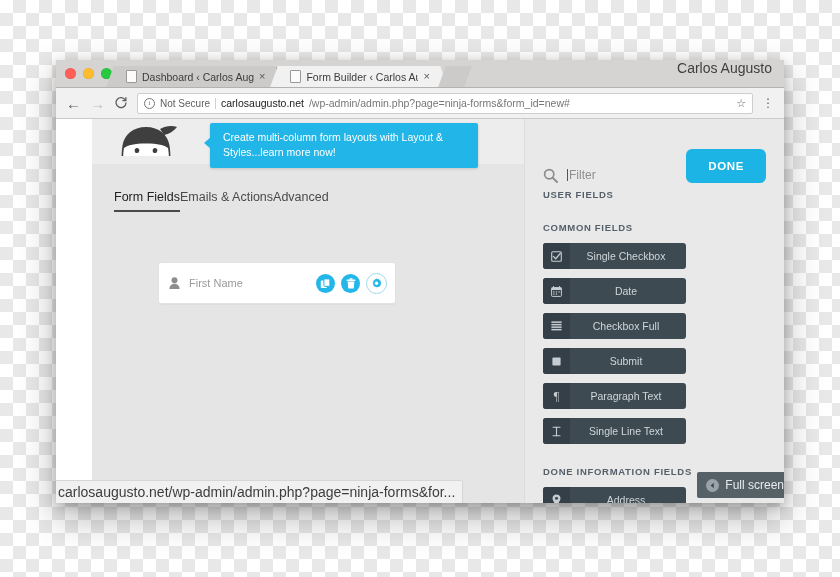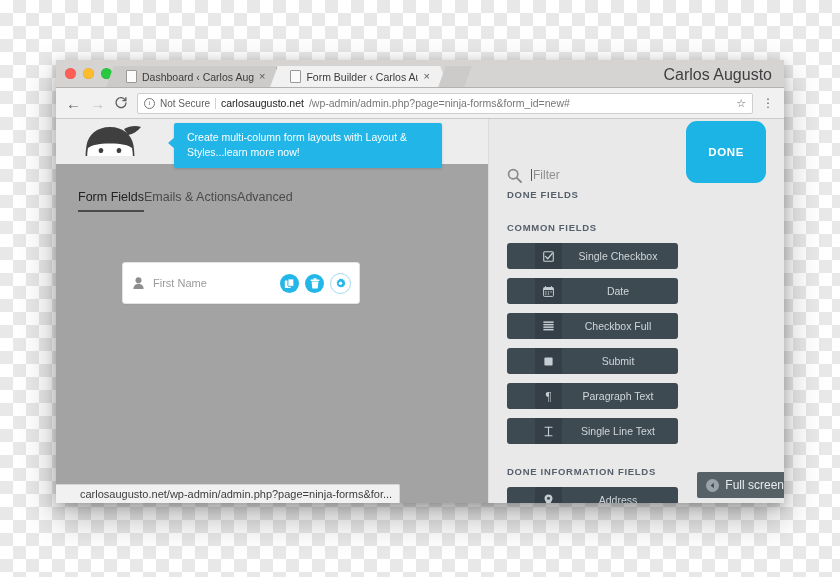--- a/index.html
+++ b/index.html
@@ -60,21 +60,21 @@
     position:relative;z-index:2;
     width:9px;height:11px;background:#fbfbfb;border:1px solid #9b9898;
     border-radius:1px;flex:none;
   }
   .tab-close{position:relative;z-index:2;font-size:11px;color:#5a5a5a;line-height:1;flex:none;}
   .newtab{
     margin-left:4px;margin-top:6px;width:26px;height:21px;background:#cdcaca;
     transform:skewX(-20deg);
   }
   .username{
-    position:absolute;right:12px;top:6px;font-size:16px;color:#3f3f3f;
+    position:absolute;right:12px;top:0;font-size:14px;color:#3f3f3f;
   }
 
   
   .omnibar{
     height:30px;background:#f2f1f1;border-bottom:1px solid #ccc9c9;
     display:flex;align-items:center;padding:0 10px;gap:9px;
   }
   .navbtn{font-size:15px;color:#5c5c5c;line-height:1;user-select:none;}
   .navbtn.dim{color:#bdbdbd;}
   .urlbox{
@@ -88,21 +88,21 @@
   }
   .ns-text{color:#606060;font-size:10px;}
   .ns-div{width:1px;height:11px;background:#d2cfcf;}
   .url-host{color:#202020;}
   .url-path{color:#767676;}
   .star{margin-left:auto;color:#6f6f6f;font-size:11px;}
   .kebab{color:#5c5c5c;font-size:12px;letter-spacing:0;line-height:8px;}
 
   
   .page{position:relative;height:385px;background:#fff;display:flex;}
-  .leftpane{width:432px;position:relative;background:#a3a3a3;}
+  .leftpane{width:432px;position:relative;background:#e5e5e5;margin-left:36px;}
   .logobar{height:45px;background:#ededed;position:relative;overflow:visible;}
   .ninja{position:absolute;left:16px;top:4px;width:76px;height:58px;}
   .tabrow{
     display:flex;padding:26px 0 0 22px;
   }
   .ftab{font-size:12.5px;color:#4a4a4a;padding-bottom:6px;}
   .ftab.active{color:#222;border-bottom:2px solid #4a4a4a;}
   .fieldwrap{padding:50px 0 0 66px;}
   .fieldrow{
     width:218px;height:40px;background:#fff;border:1px solid #e2e2e2;border-radius:3px;
@@ -119,30 +119,30 @@
   .rightpane{
     flex:1;background:#e9e9e9;border-left:1px solid #dcdcdc;position:relative;
     padding:0 18px;
   }
   .filterrow{display:flex;align-items:flex-end;height:64px;}
   .searchico{width:15px;height:15px;margin-right:9px;flex:none;}
   .filter-ph{font-size:12px;color:#8e8e8e;}
   .caret{display:inline-block;width:1px;height:12px;background:#555;vertical-align:-2px;margin-right:1px;}
   .donebtn{
     margin-left:auto;background:#1cb4e4;color:#fff;font-size:11.5px;font-weight:bold;
-    letter-spacing:.6px;padding:25px 22px;border-radius:11px;
+    letter-spacing:.6px;padding:11px 22px;border-radius:6px;
   }
   .sechead{
     font-size:9.5px;font-weight:bold;letter-spacing:.7px;color:#55606b;
     margin:6px 0 10px 0;
   }
   .grid{display:flex;flex-wrap:wrap;gap:9px 11px;}
   .fbtn{
     width:143px;height:26px;background:#3e4a52;border-radius:3px;
-    display:flex;align-items:center;overflow:hidden;padding-left:28px;
+    display:flex;align-items:center;overflow:hidden;
   }
   .fbtn-ico{
     width:27px;height:26px;background:#343f47;display:flex;align-items:center;justify-content:center;flex:none;
   }
   .fbtn-lbl{
     flex:1;text-align:center;font-size:10.5px;color:#cfd6da;padding-right:4px;
   }
 
   
   .fsoverlay{
@@ -152,21 +152,21 @@
     display:flex;align-items:center;gap:6px;
     padding:6px 12px 6px 9px;
     color:#e7eaec;font-size:12px;
   }
   .fs-ico{width:13px;height:13px;border-radius:50%;background:#9aa3a9;display:flex;align-items:center;justify-content:center;flex:none;}
 
   
   .statusbar{
     position:absolute;left:0;bottom:0;
     background:#f2f1f1;border-top:1px solid #d8d5d5;border-right:1px solid #d8d5d5;
-    font-size:11px;color:#3d3d3d;padding:3px 7px 3px 24px;
+    font-size:14px;color:#3d3d3d;padding:3px 7px 3px 2px;
     border-top-right-radius:2px;
   }
 </style>
 </head>
 <body>
 
 <div id="checker"></div>
 
 <div id="window">
 
@@ -277,21 +277,21 @@
     <div class="rightpane">
       <div class="filterrow">
         <svg class="searchico" viewBox="0 0 15 15">
           <circle cx="6.2" cy="6.2" r="4.6" fill="none" stroke="#8b8b8b" stroke-width="1.7"></circle>
           <line x1="9.8" y1="9.8" x2="14" y2="14" stroke="#8b8b8b" stroke-width="1.9" stroke-linecap="round"></line>
         </svg>
         <span><span class="caret"></span><span class="filter-ph">Filter</span></span>
         <div class="donebtn">DONE</div>
       </div>
 
-      <div class="sechead">DONE FIELDS</div>
+      <div class="sechead">USER FIELDS</div>
       <div class="sechead" style="margin-top:22px;">COMMON FIELDS</div>
 
       <div class="grid">
         <div class="fbtn">
           <span class="fbtn-ico">
             <svg width="11" height="11" viewBox="0 0 11 11">
                 <rect x="0.7" y="0.7" width="9.6" height="9.6" rx="1" fill="none" stroke="#c7ced3" stroke-width="1.1"></rect>
                 <path d="M2.4 5.4l2.3 2.3 4.6-5.3" fill="none" stroke="#c7ced3" stroke-width="1.3" stroke-linecap="round"></path>
               </svg>
           </span>

